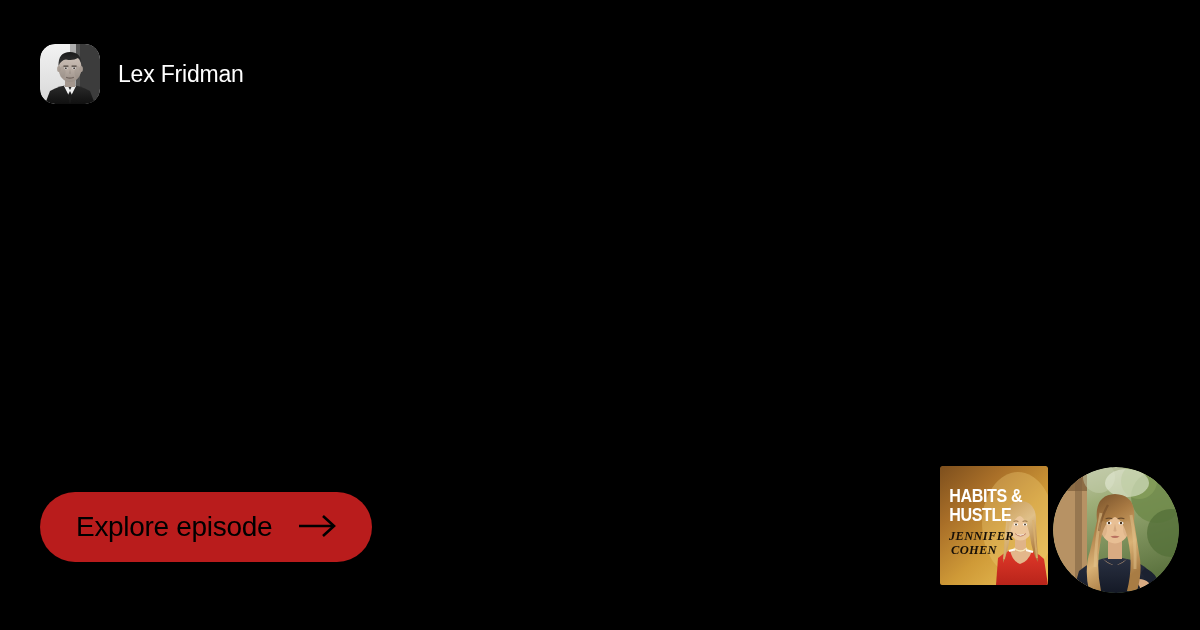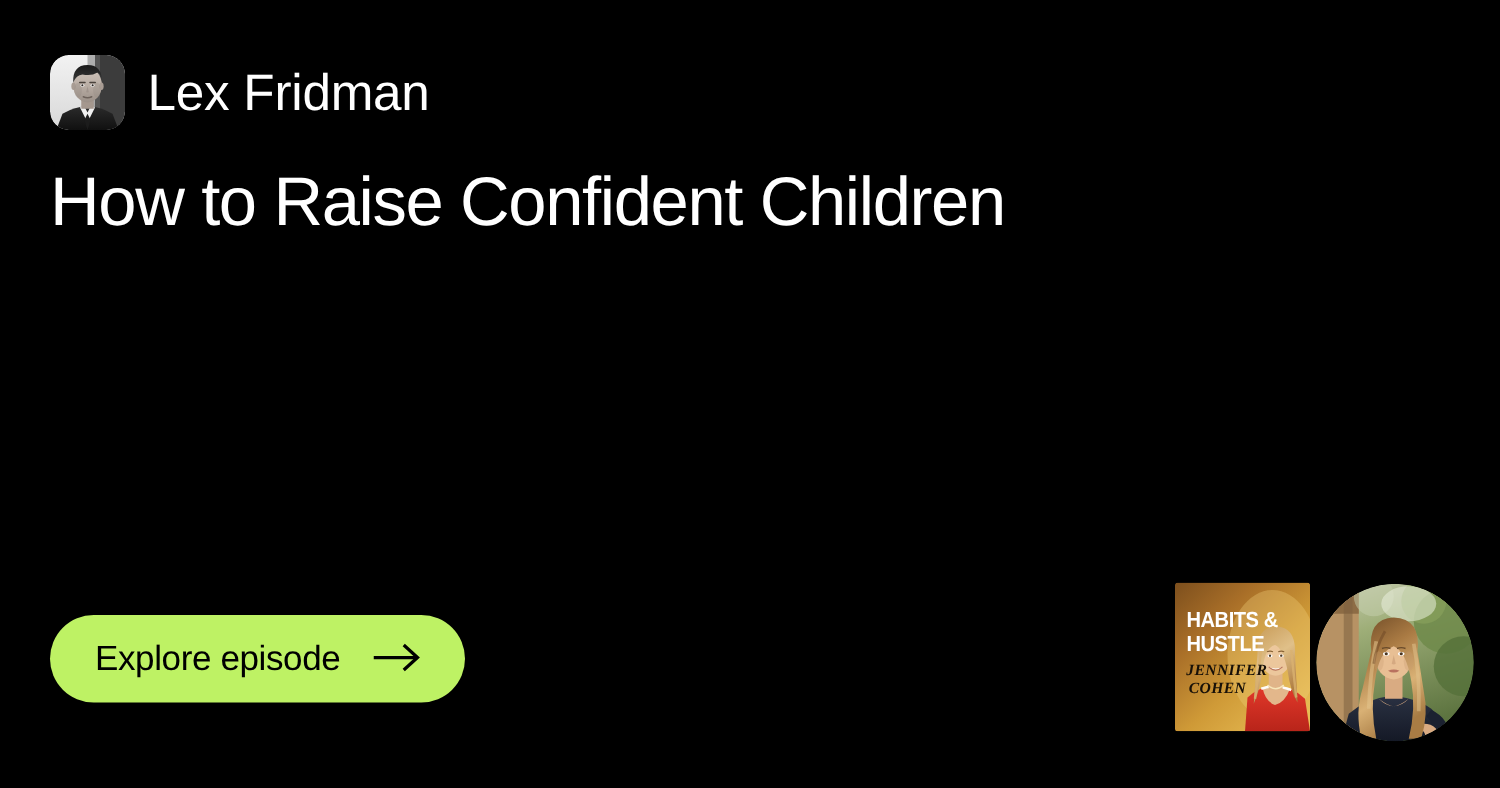--- a/index.html
+++ b/index.html
@@ -39,21 +39,21 @@
     border-radius: 15px;
     overflow: hidden;
     flex: 0 0 auto;
     background: #0a0a0a;
     position: relative;
   }
   .avatar svg { display: block; width: 60px; height: 60px; }
 
   .brand-name {
     color: #ffffff;
-    font-size: 41px;
+    font-size: 23px;
     font-weight: 500;
     letter-spacing: -0.2px;
     line-height: 1;
     white-space: nowrap;
   }
 
   
   .episode-title {
     position: absolute;
     left: 40px;
@@ -70,21 +70,21 @@
   
   .cta-button {
     position: absolute;
     left: 40px;
     top: 492px;
     height: 70px;
     padding: 0 34px 0 36px;
     display: inline-flex;
     align-items: center;
     gap: 26px;
-    background: #bef264;
+    background: #b91c1c;
     border: none;
     border-radius: 35px;
     cursor: pointer;
     font-family: inherit;
   }
   .cta-label {
     color: #000000;
     font-size: 28px;
     font-weight: 500;
     letter-spacing: -0.3px;
@@ -190,21 +190,20 @@
 
           <ellipse cx="22.5" cy="28" rx="3" ry="6" fill="#8d837b" opacity="0.25"></ellipse>
           <ellipse cx="37.5" cy="28" rx="3" ry="6" fill="#8d837b" opacity="0.25"></ellipse>
         </g>
       </svg>
     </div>
 
     <div class="brand-name">Lex Fridman</div>
   </div>
 
-  <h1 class="episode-title">How to Raise Confident Children</h1>
 
   <button class="cta-button">
     <span class="cta-label">Explore episode</span>
     <span class="cta-arrow">
       <svg width="40" height="26" viewBox="0 0 40 26" xmlns="http://www.w3.org/2000/svg">
         <line x1="1" y1="13" x2="36" y2="13" stroke="#000000" stroke-width="2.6" stroke-linecap="butt"></line>
         <polyline points="25,3 36,13 25,23" fill="none" stroke="#000000" stroke-width="2.6" stroke-linecap="butt" stroke-linejoin="miter"></polyline>
       </svg>
     </span>
   </button>

